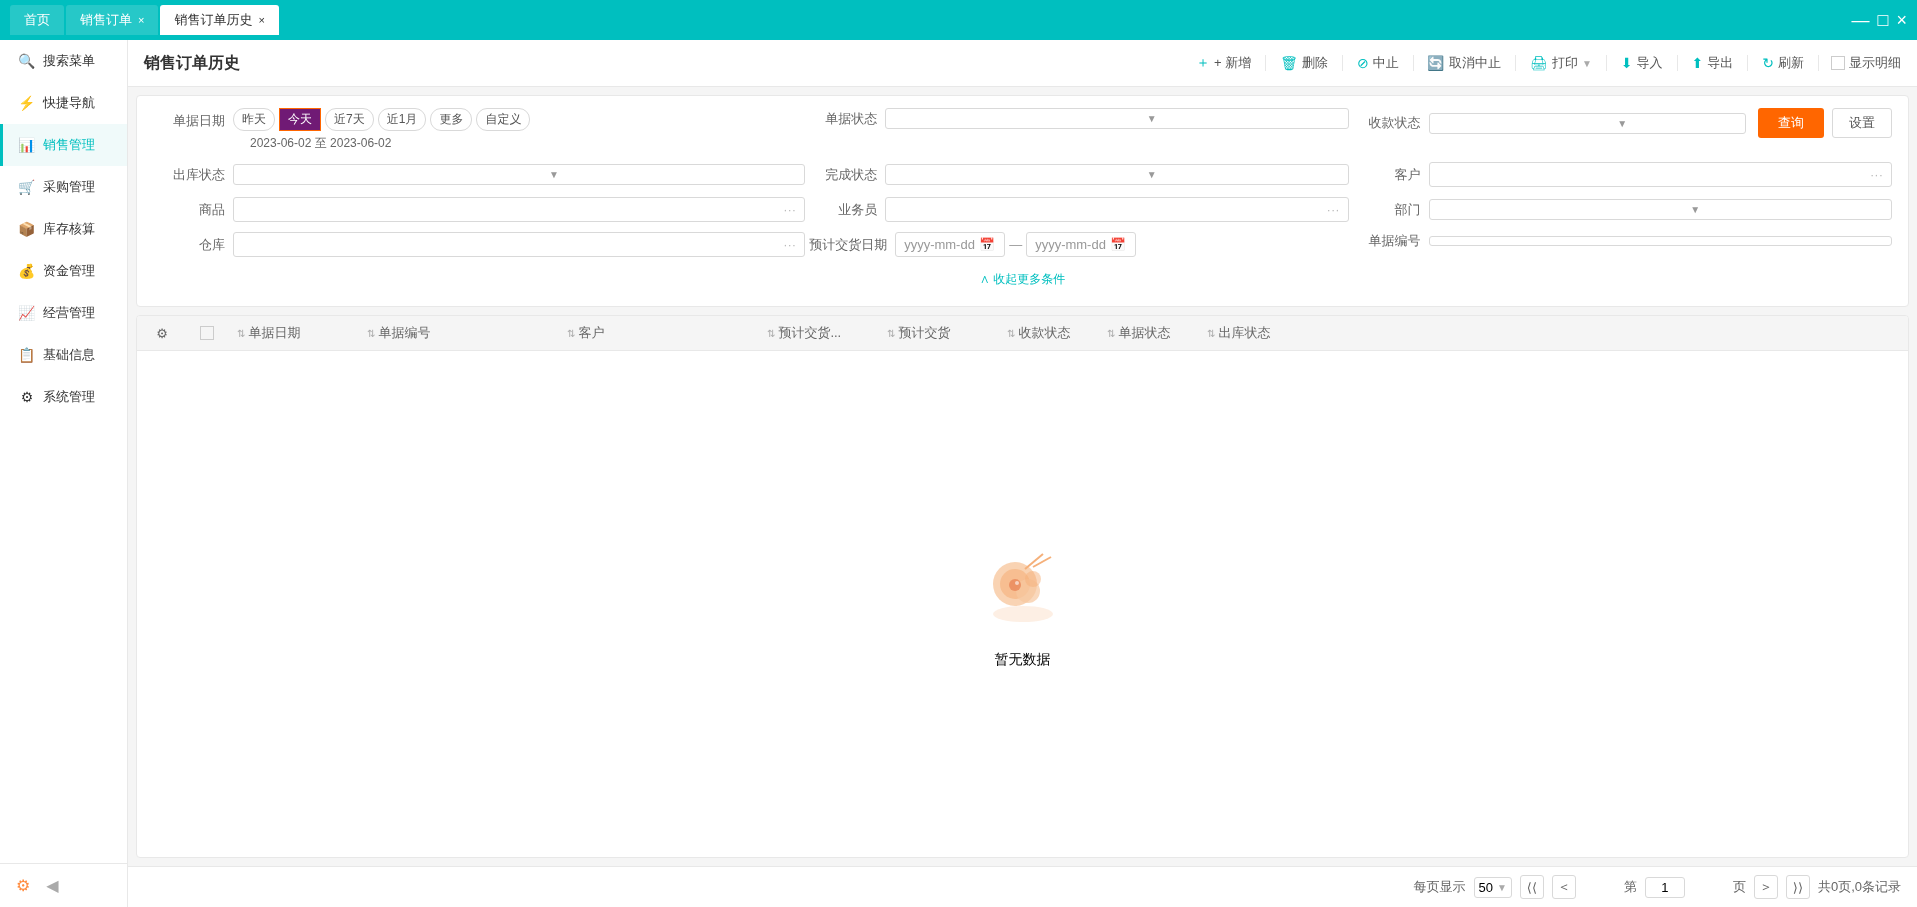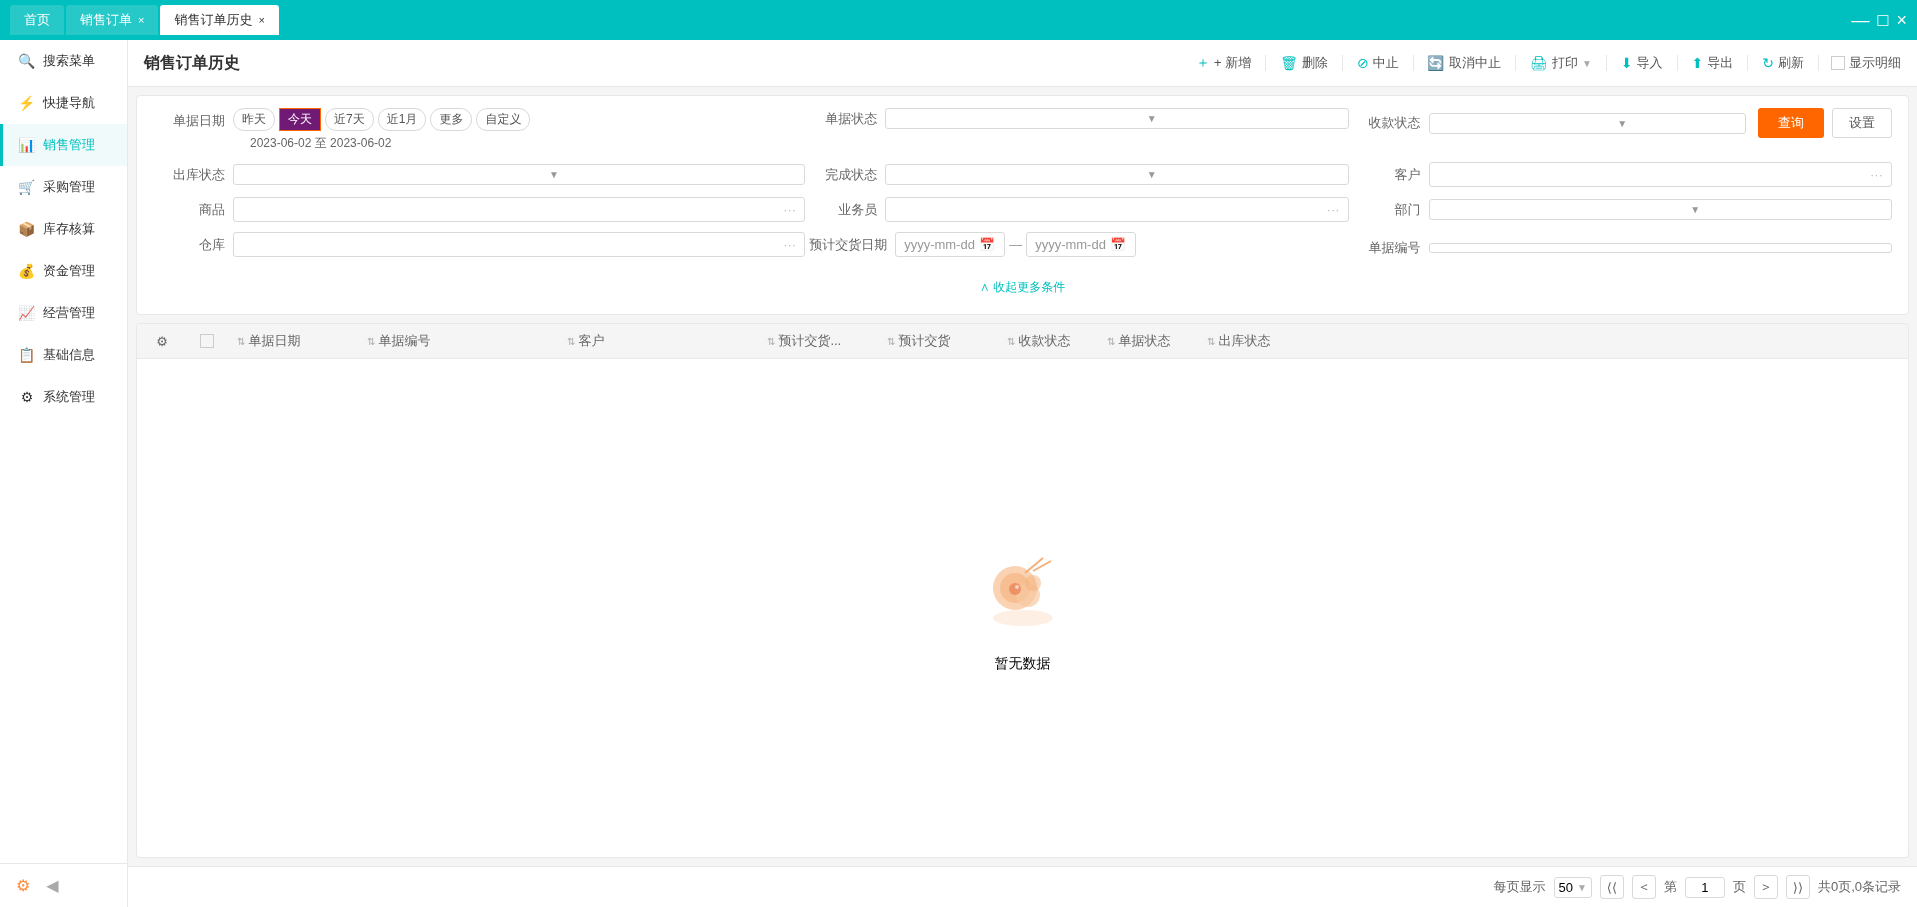--- a/index.html
+++ b/index.html
@@ -123,21 +123,21 @@
     
     .empty-state { flex: 1; display: flex; flex-direction: column; align-items: center; justify-content: center; }
     .empty-icon { width: 100px; height: 100px; position: relative; margin-bottom: 12px; }
     .empty-text { color: #000000; font-size: 14px; }
 
     
     .pagination {
       display: flex; align-items: center; justify-content: flex-end; padding: 8px 16px;
       border-top: 1px solid #e8e8e8; gap: 8px; flex-shrink: 0; background: #fff;
     }
-    .page-size-label { color: #666; }
+    .page-size-label { color: #666; margin-left: 40px; }
     .page-size-select {
       border: 1px solid #d9d9d9; border-radius: 3px; padding: 2px 4px; background: #fff;
       display: flex; align-items: center; gap: 4px; cursor: pointer;
     }
     .page-btn { width: 24px; height: 24px; display: flex; align-items: center; justify-content: center; cursor: pointer; color: #666; border: 1px solid #d9d9d9; border-radius: 3px; background: #fff; }
     .page-input { border: 1px solid #d9d9d9; border-radius: 3px; padding: 2px 6px; width: 40px; text-align: center; }
     .page-info { color: #666; }
 
     
     .toolbar-divider { width: 1px; height: 16px; background: #e8e8e8; }
@@ -342,21 +342,21 @@
         </div>
         <div style="display: flex; align-items: center; flex: 1;">
           <span class="filter-label">部门</span>
           <div class="filter-select" style="flex:1;">
             <span></span>
             <span class="arrow">▼</span>
           </div>
         </div>
       </div>
 
-      <div style="display: flex; align-items: flex-end; gap: 0; margin-bottom: 16px;">
+      <div style="display: flex; align-items: flex-start; gap: 0; margin-bottom: 8px;">
         <div style="display: flex; align-items: center; flex: 1.2;">
           <span class="filter-label">仓库</span>
           <div class="filter-input-ellipsis" style="flex:1; min-width:200px;">
             <span>···</span>
           </div>
         </div>
         <div style="display: flex; align-items: center; flex: 1;">
           <span class="filter-label" style="width:90px;">预计交货日期</span>
           <div class="date-input-group">
             <div class="date-input">

